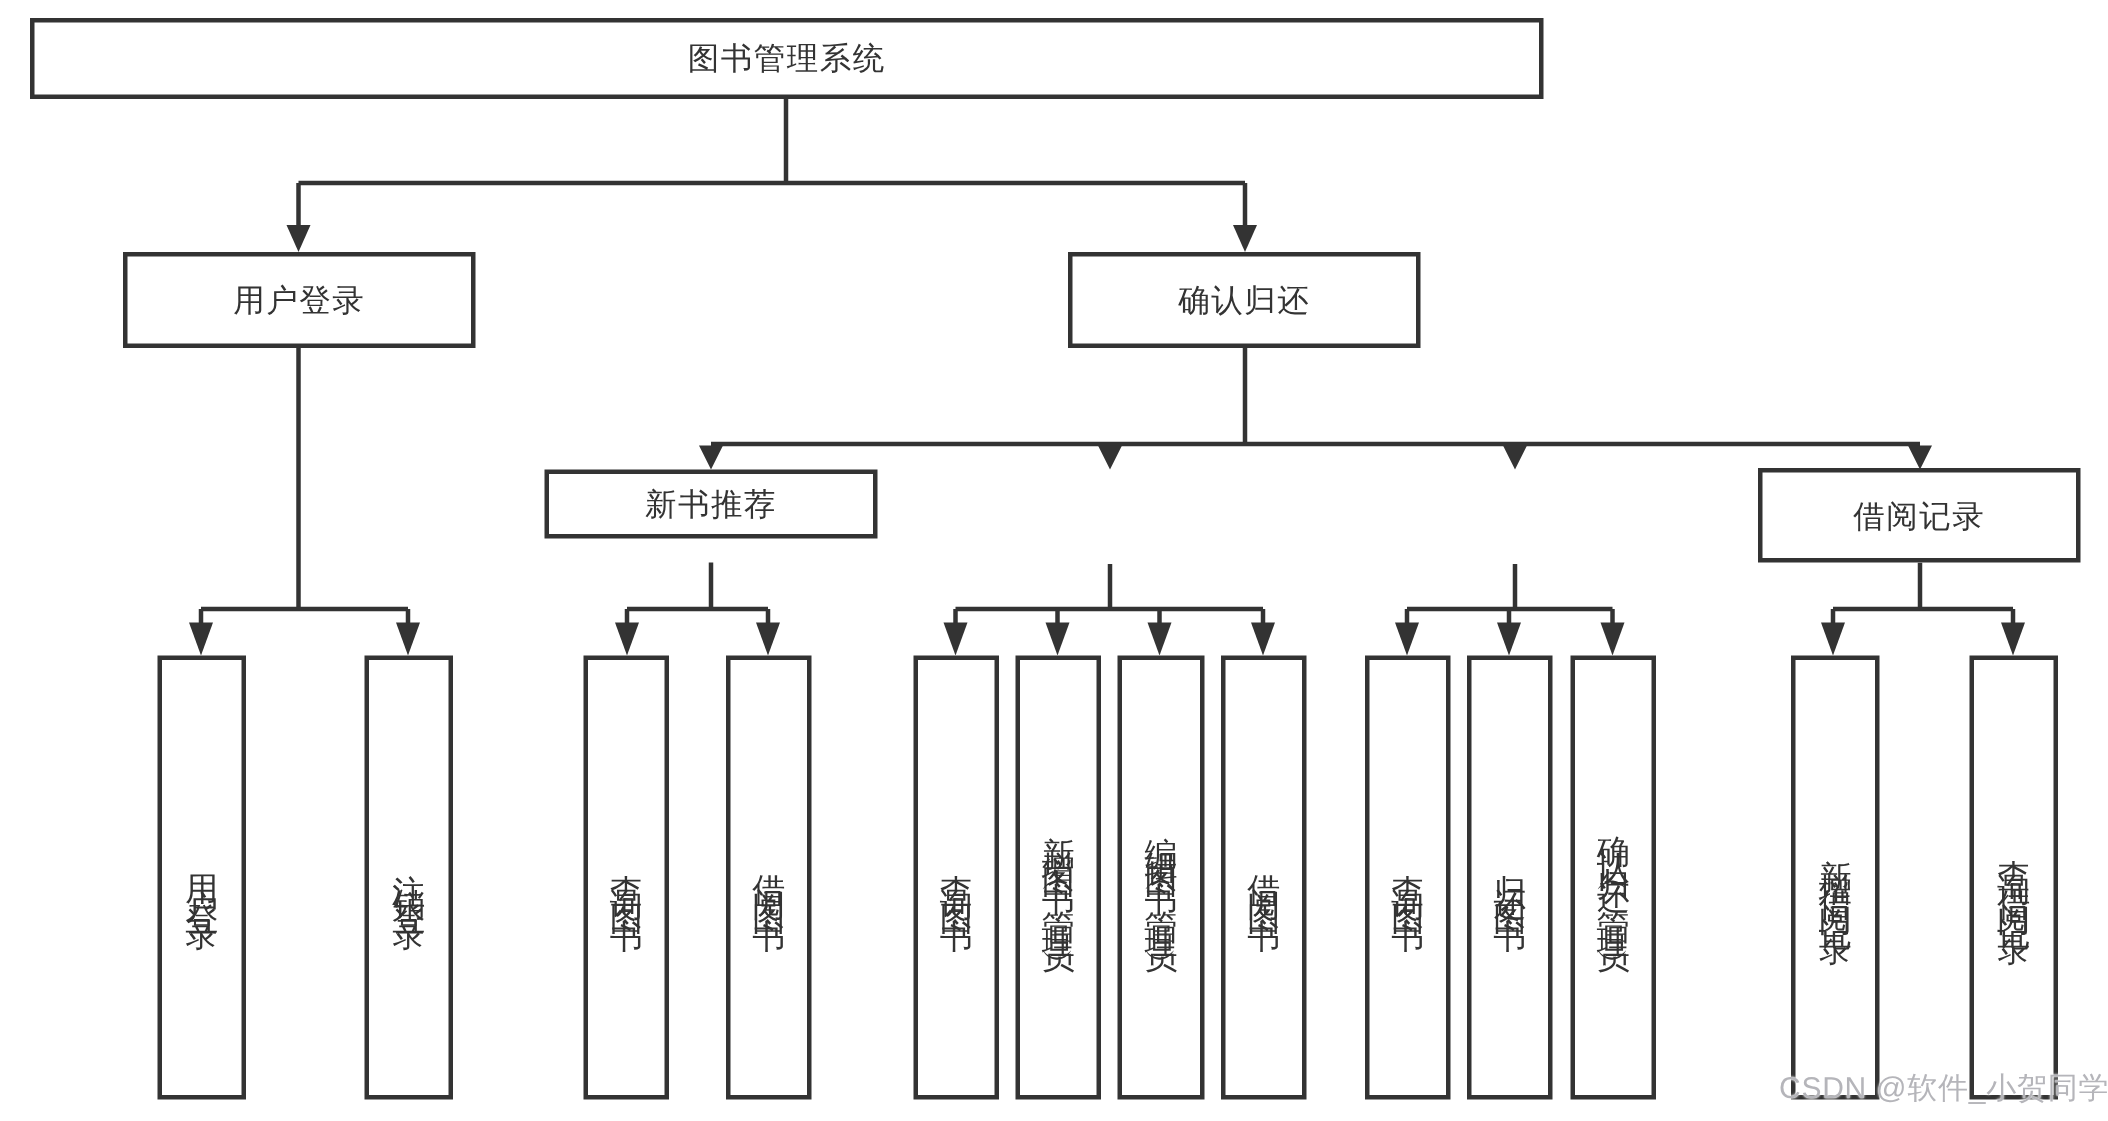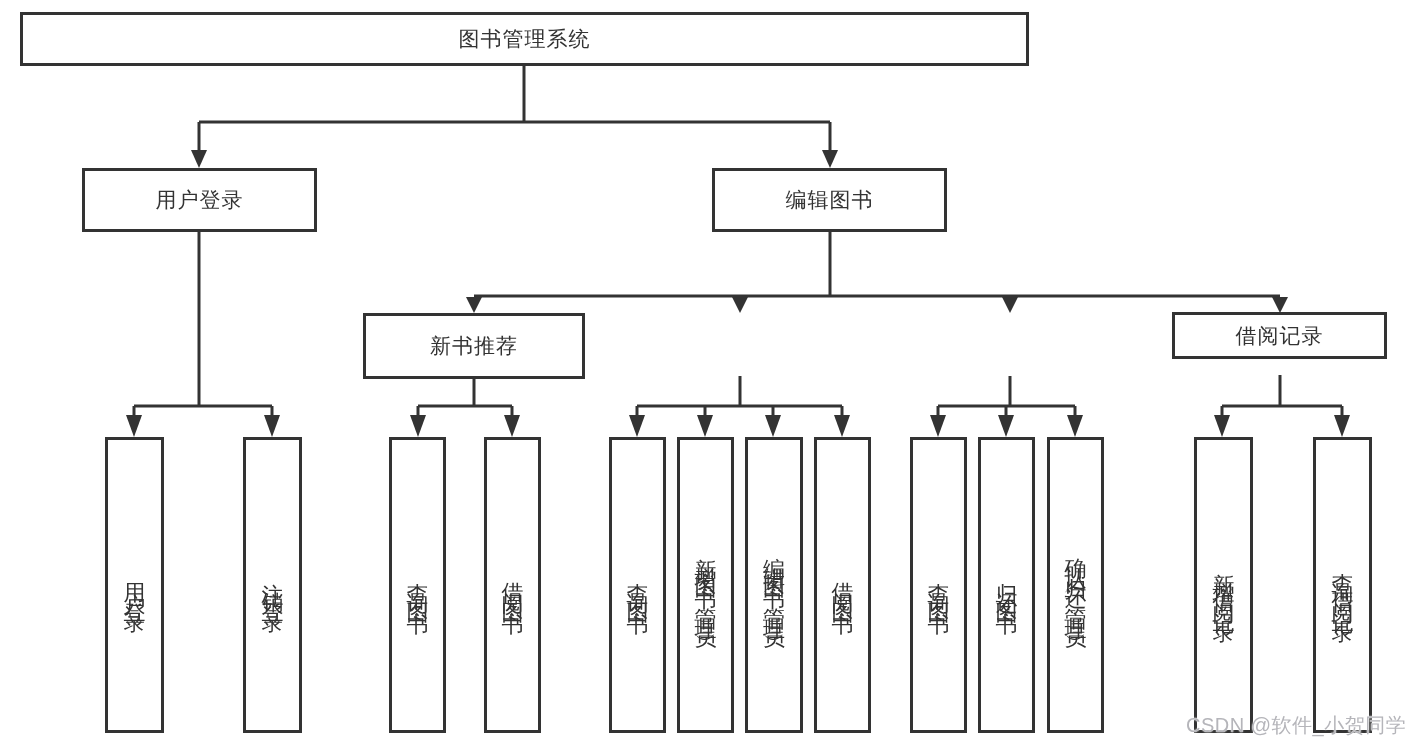--- a/index.html
+++ b/index.html
@@ -110,24 +110,24 @@
     <path d="M1222 406 H1342"></path>
     <path d="M1222 406 V417"></path>
       <polygon points="1214,415 1230,415 1222,437"></polygon>
     <path d="M1342 406 V417"></path>
       <polygon points="1334,415 1350,415 1342,437"></polygon>
   </svg>
 
   <div class="node" style="left:20px;top:12px;width:1009px;height:54px">图书管理系统</div>
 
   <div class="node" style="left:82px;top:168px;width:235px;height:64px">用户登录</div>
-  <div class="node" style="left:712px;top:168px;width:235px;height:64px">编辑图书</div>
+  <div class="node" style="left:712px;top:168px;width:235px;height:64px">确认归还</div>
 
-  <div class="node" style="left:363px;top:313px;width:222px;height:66px">新书推荐</div>
-  <div class="node" style="left:1172px;top:312px;width:215px;height:47px">借阅记录</div>
+  <div class="node" style="left:363px;top:313px;width:222px;height:46px">新书推荐</div>
+  <div class="node" style="left:1172px;top:312px;width:215px;height:63px">借阅记录</div>
 
   <div class="node v-node" style="left:105px;top:437px;width:59px;height:296px">用户登录</div>
   <div class="node v-node" style="left:243px;top:437px;width:59px;height:296px">注销登录</div>
 
   <div class="node v-node" style="left:389px;top:437px;width:57px;height:296px">查询图书</div>
   <div class="node v-node" style="left:484px;top:437px;width:57px;height:296px">借阅图书</div>
 
   <div class="node v-node" style="left:609px;top:437px;width:57px;height:296px">查询图书</div>
   <div class="node v-node" style="left:677px;top:437px;width:57px;height:296px">新增图书（管理员）</div>
   <div class="node v-node" style="left:745px;top:437px;width:58px;height:296px">编辑图书（管理员）</div>

